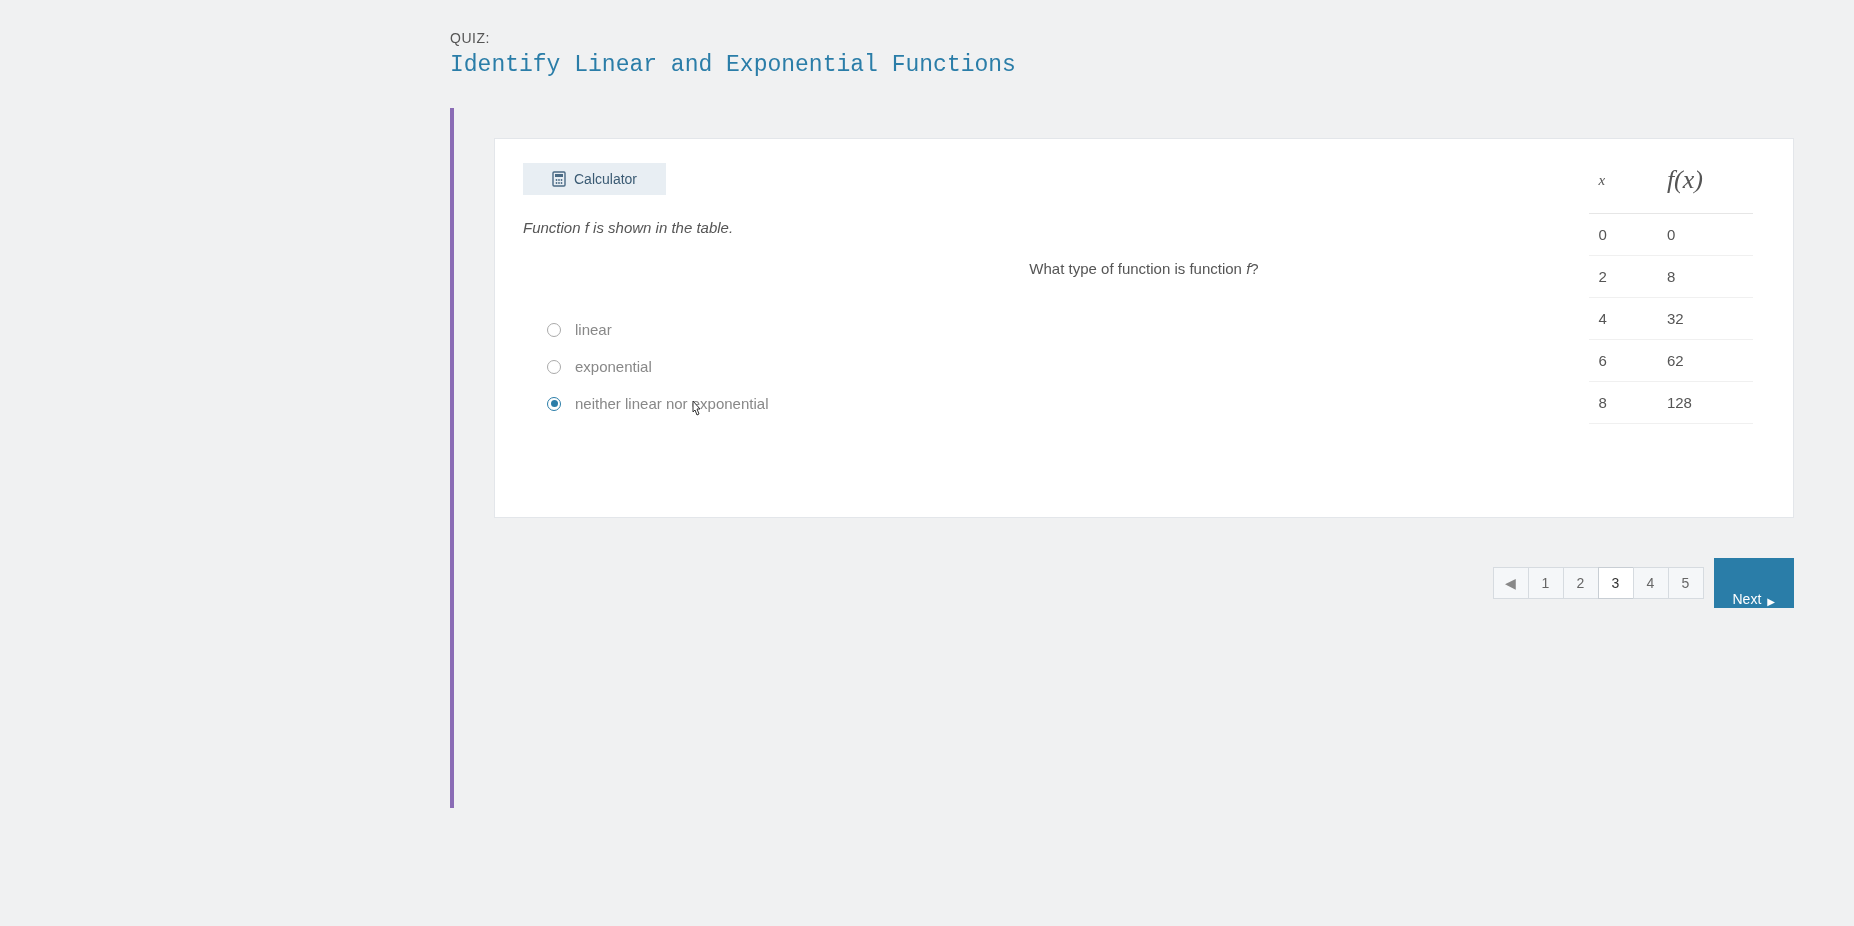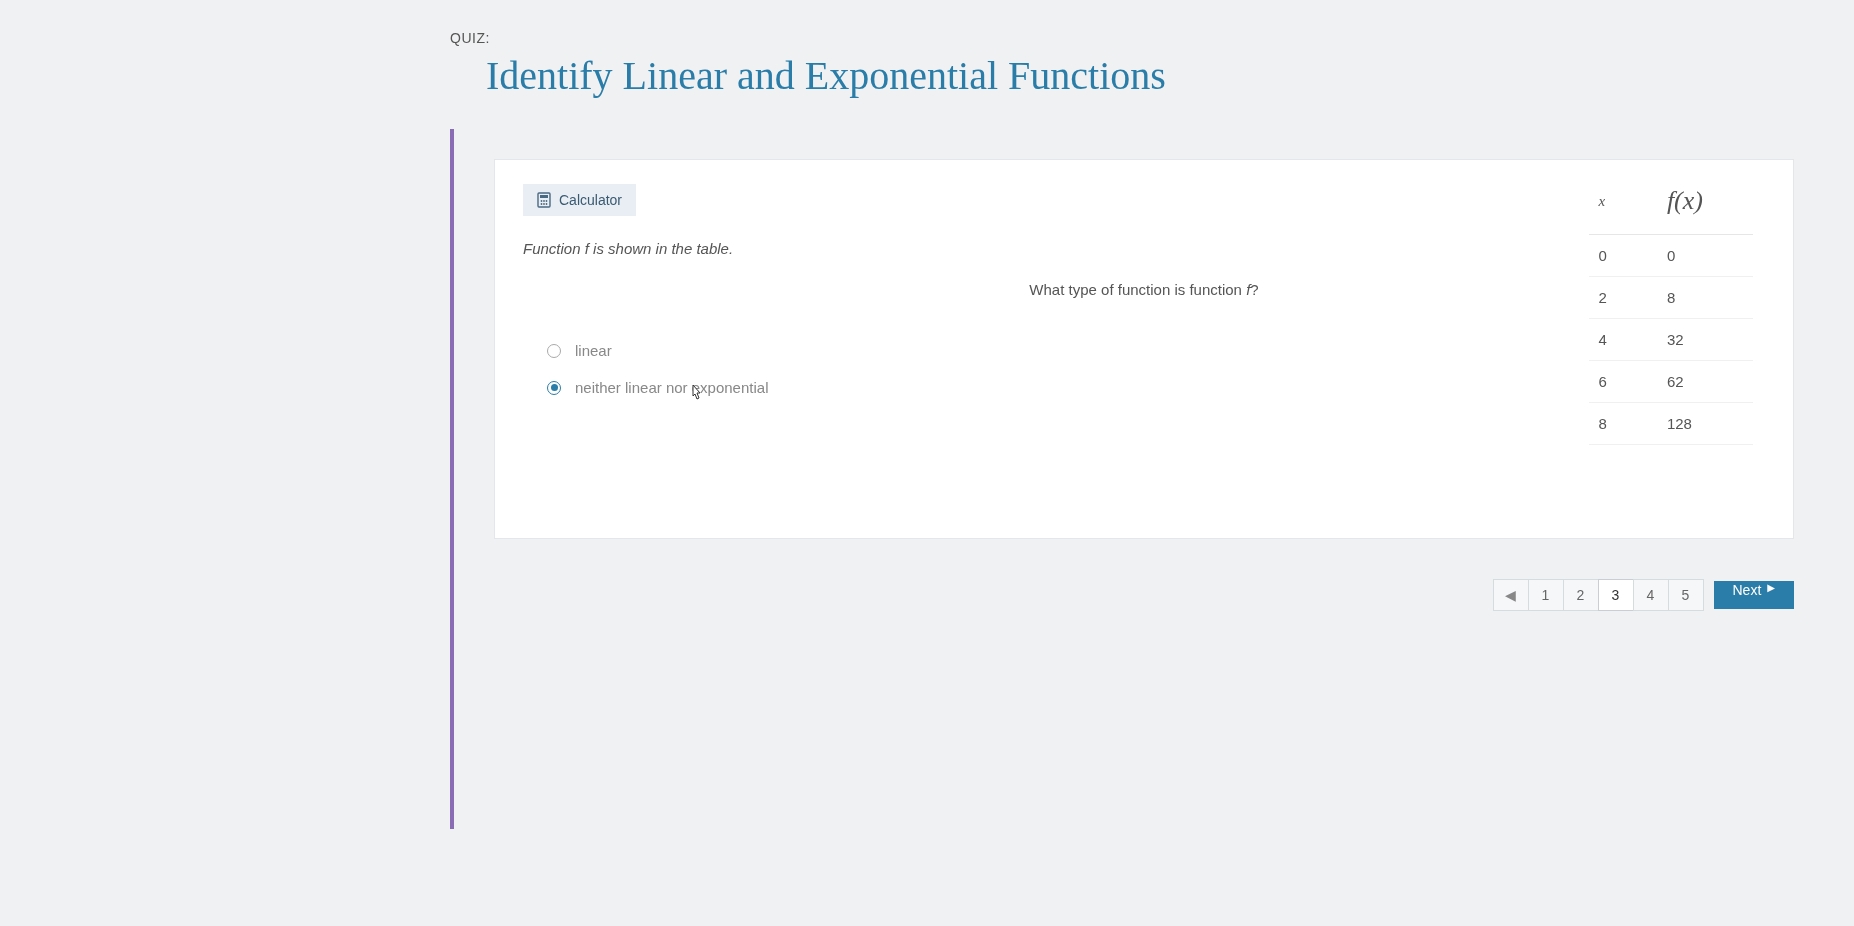--- a/index.html
+++ b/index.html
@@ -21,25 +21,24 @@
     .header {
       margin-bottom: 30px;
     }
     .quiz-label {
       font-size: 14px;
       color: #555;
       letter-spacing: 0.5px;
       margin-bottom: 6px;
     }
     .title {
-      font-family: Liberation Serif, serif;
-      font-size: 40px;
+      font-family: Liberation Mono, monospace;
+      font-size: 23px;
       color: #2a7da8;
       font-weight: normal;
-      margin-left: 36px;
     }
     .content-wrapper {
       display: flex;
     }
     .accent-bar {
       width: 4px;
       background: #8a6cb5;
       margin-right: 40px;
       min-height: 700px;
     }
@@ -51,21 +50,21 @@
       background: #fff;
       border: 1px solid #e3e6ea;
       padding: 24px 28px 24px 28px;
       position: relative;
       min-height: 380px;
     }
     .calc-button {
       display: inline-flex;
       align-items: flex-start;
       background: #e8eef3;
-      padding: 8px 14px;
+      padding: 8px 29px;
       font-size: 14px;
       color: #3a5a73;
       margin-bottom: 24px;
       cursor: pointer;
     }
     .calc-icon {
       width: 14px;
       height: 16px;
       margin-right: 8px;
       display: inline-block;
@@ -168,23 +167,23 @@
       border-color: #c8ced4;
     }
     .page-btn.arrow {
       color: #888;
     }
     .next-btn {
       background: #2a7da8;
       color: #fff;
       padding: 0 18px;
       border: 1px solid #2a7da8;
-      height: 28px;
+      height: 50px;
       display: inline-flex;
-      align-items: flex-start;
+      align-items: flex-end;
       margin-left: 10px;
       font-size: 14px;
       cursor: pointer;
     }
     .next-btn .tri {
       margin-left: 6px;
       font-size: 10px;
     }
     .cursor {
       position: absolute;
@@ -229,20 +228,24 @@
 
         <div class="prompt-text">
           What type of function is function <em>f</em>?
         </div>
 
         <div class="options">
           <div class="option">
             <span class="radio"></span>
             <span>linear</span>
           </div>
+          <div class="option">
+            <span class="radio"></span>
+            <span>exponential</span>
+          </div>
           <div class="option" style="position:relative;">
             <span class="radio selected"></span>
             <span>neither linear nor exponential</span>
             <span class="cursor" style="left:140px; top:4px;">
               <svg viewBox="0 0 18 22">
                   <path d="M6 2 L6 13 L8 11 L10 16 L12 15 L10 10 L13 10 Z" fill="#fff" stroke="#333" stroke-width="1"></path>
                 </svg>
             </span>
           </div>
         </div>

